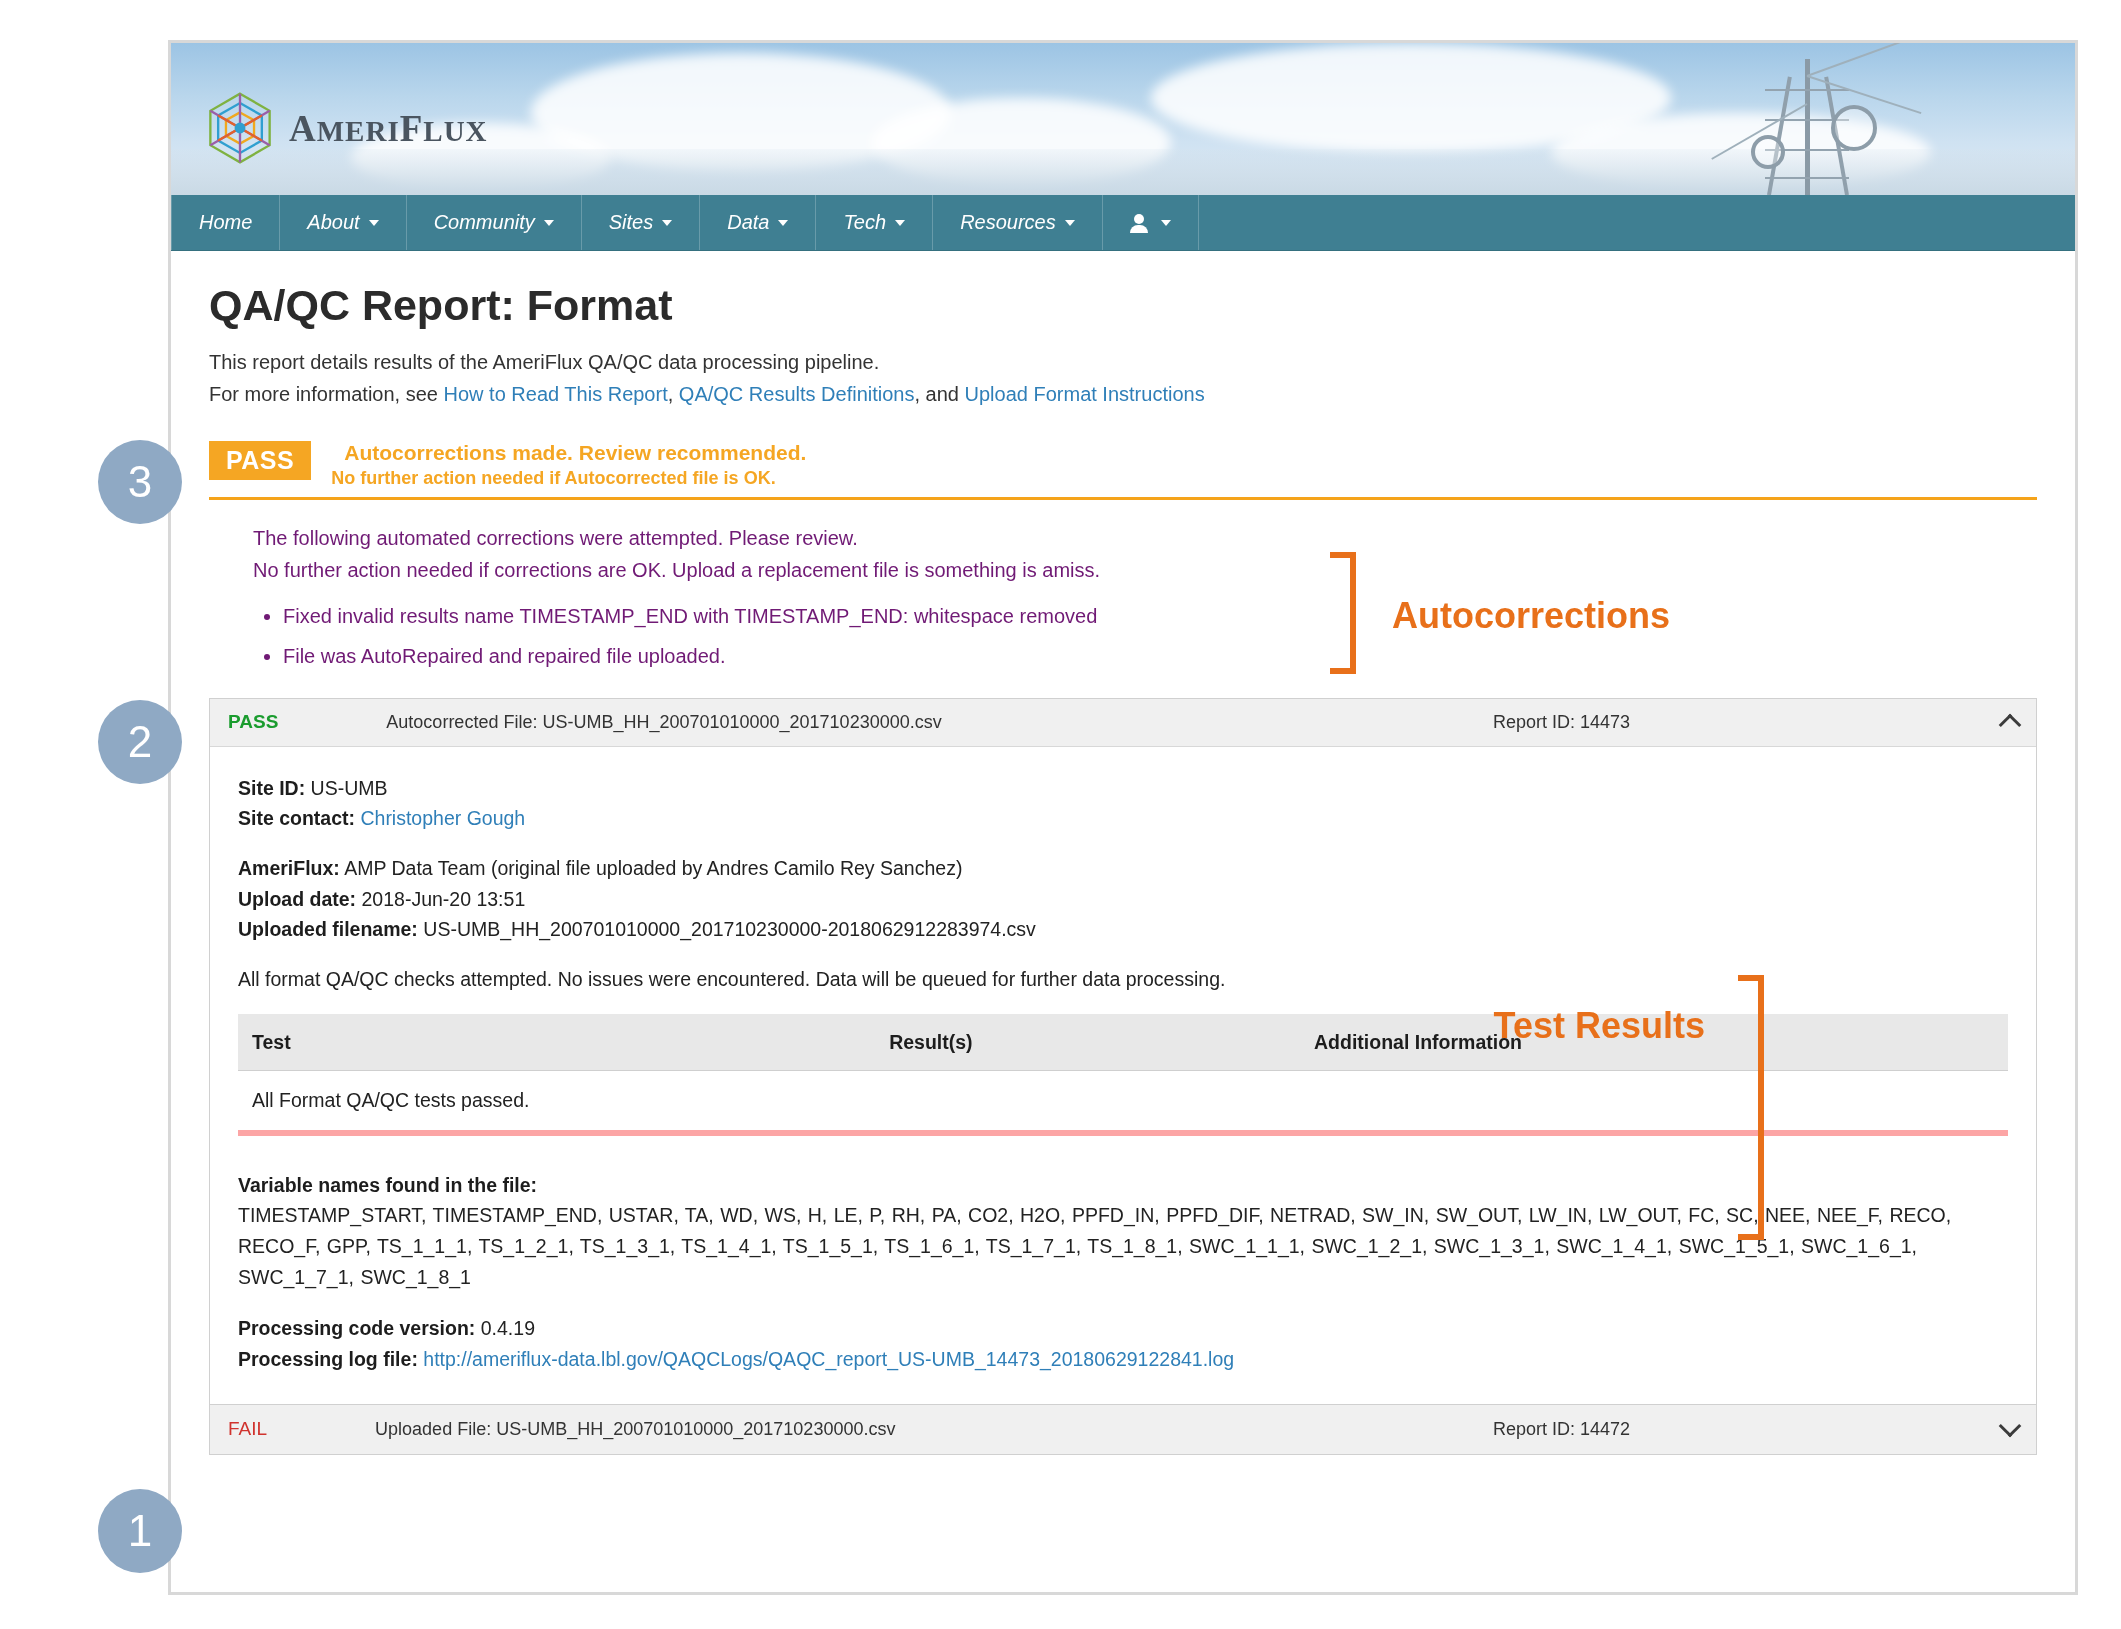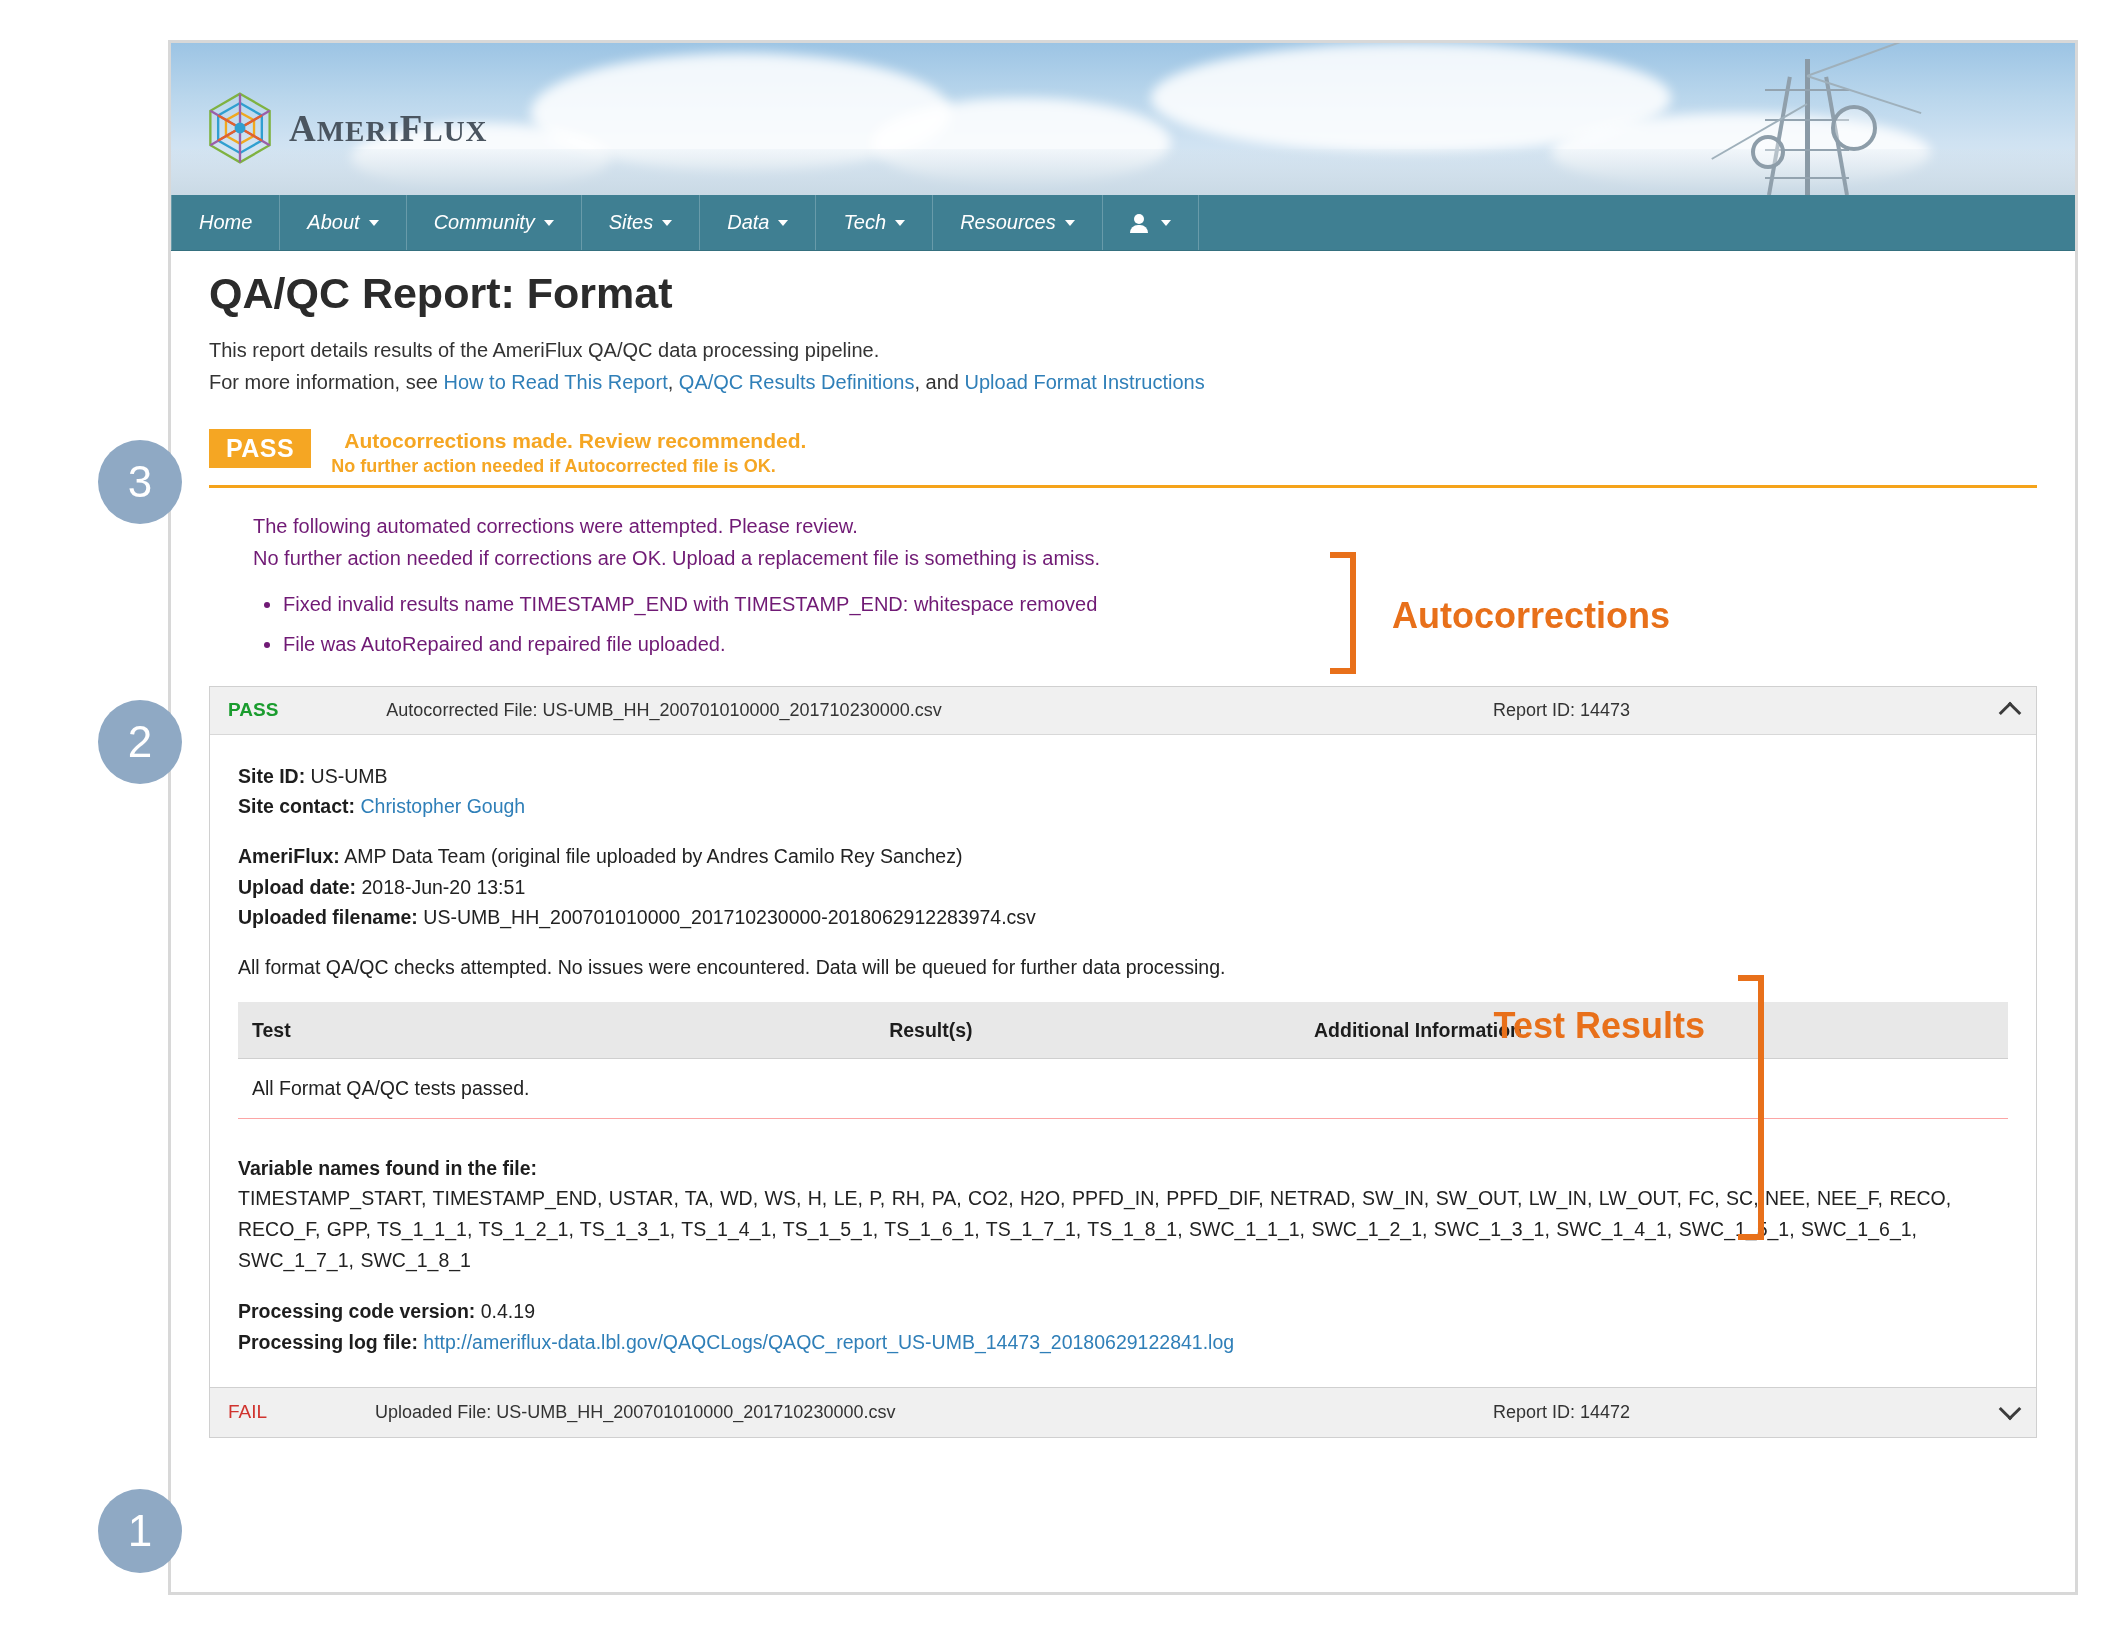--- a/index.html
+++ b/index.html
@@ -122,21 +122,21 @@
   .user-icon .head {
     position: absolute; left: 4px; top: 0; width: 10px; height: 10px;
     border-radius: 50%; background: #fff;
   }
   .user-icon .body {
     position: absolute; left: 0; top: 11px; width: 18px; height: 8px;
     border-radius: 9px 9px 0 0; background: #fff;
   }
 
   
-  .content { padding: 10px 38px 0 38px; }
+  .content { padding: 22px 38px 0 38px; }
   h1.title {
     font-size: 43px; font-weight: bold; color: #2b2b2b;
     margin: 8px 0 16px 0;
   }
   .intro { font-size: 20px; color: #333; line-height: 1.62; }
   .link { color: #2f7fb8; text-decoration: none; cursor: pointer; }
 
   
   .alert {
     margin-top: 30px;
@@ -195,21 +195,21 @@
   table.tests {
     width: 100%; border-collapse: collapse; margin-top: 8px;
   }
   table.tests th {
     background: #e8e8e8; text-align: left; font-size: 19.5px;
     padding: 13px 14px; font-weight: bold; color: #1d1d1d;
     border-bottom: 1px solid #cfcfcf;
   }
   table.tests td {
     padding: 14px 14px; font-size: 19.5px; color: #222;
-    border-bottom: 1px solid #fca5a5;
+    border-bottom: 6px solid #fca5a5;
   }
   .varlist { word-spacing: 1px; line-height: 1.6; }
 
   .panel-foot {
     display: flex; align-items: center;
     background: #f0f0f0;
     border: 1px solid #d0d0d0;
     border-top: none;
     height: 50px;
     padding: 0 18px;

